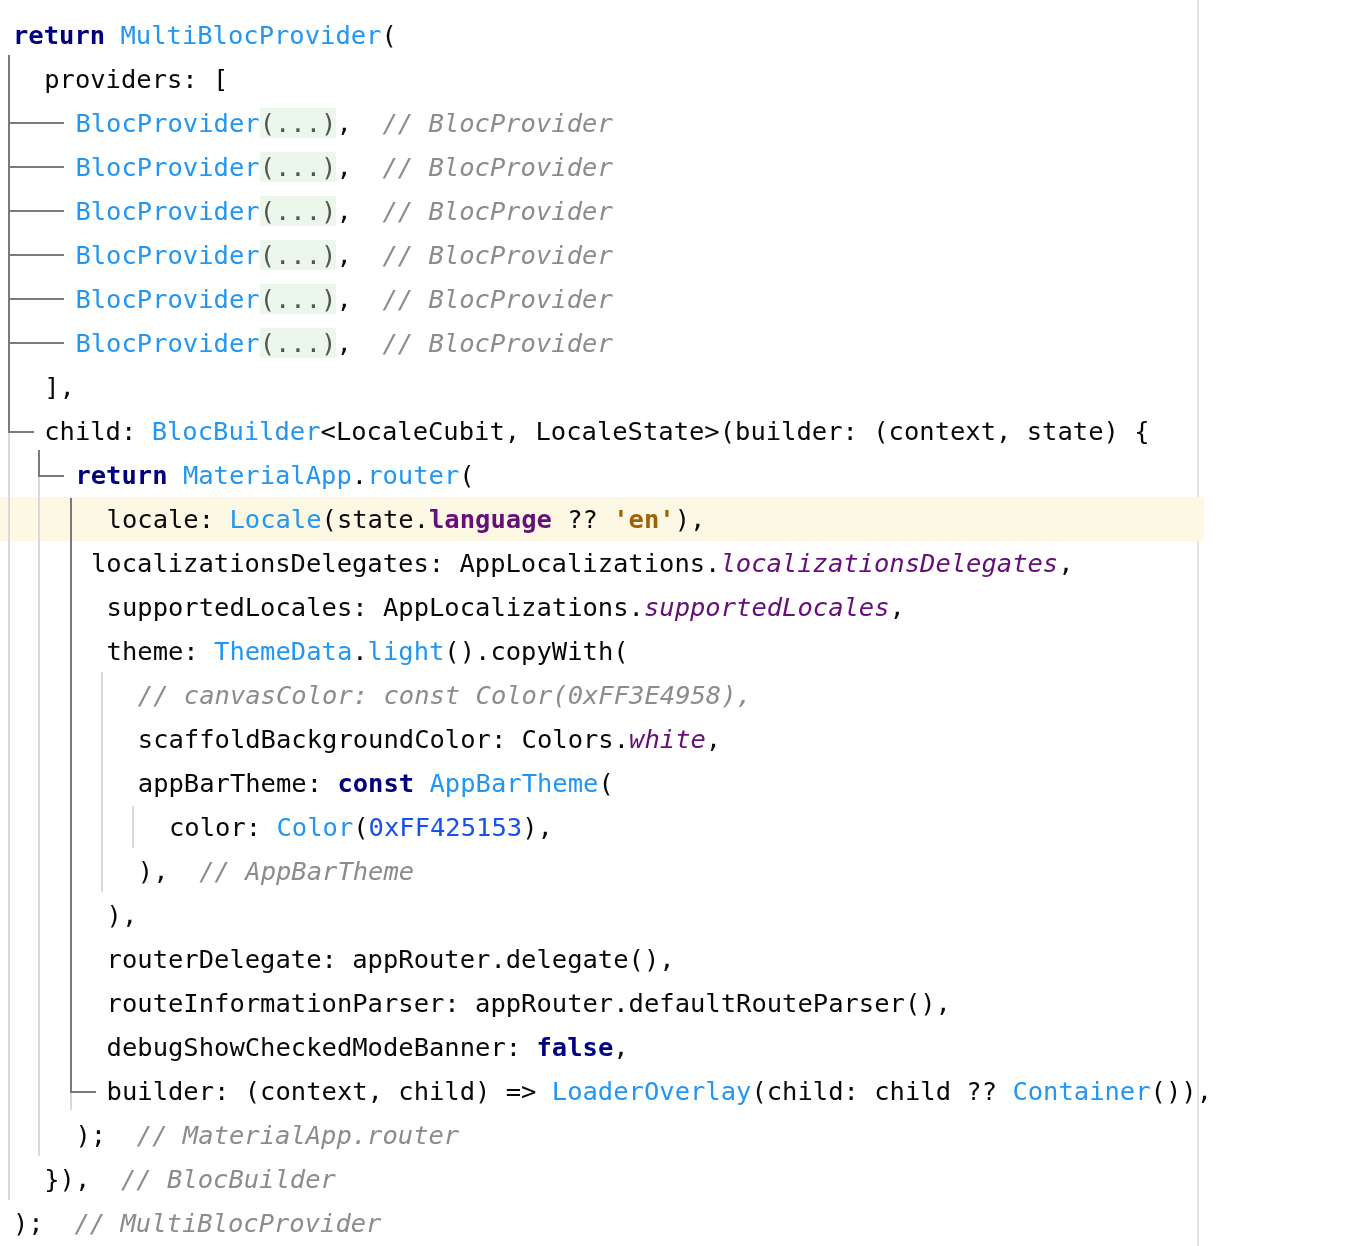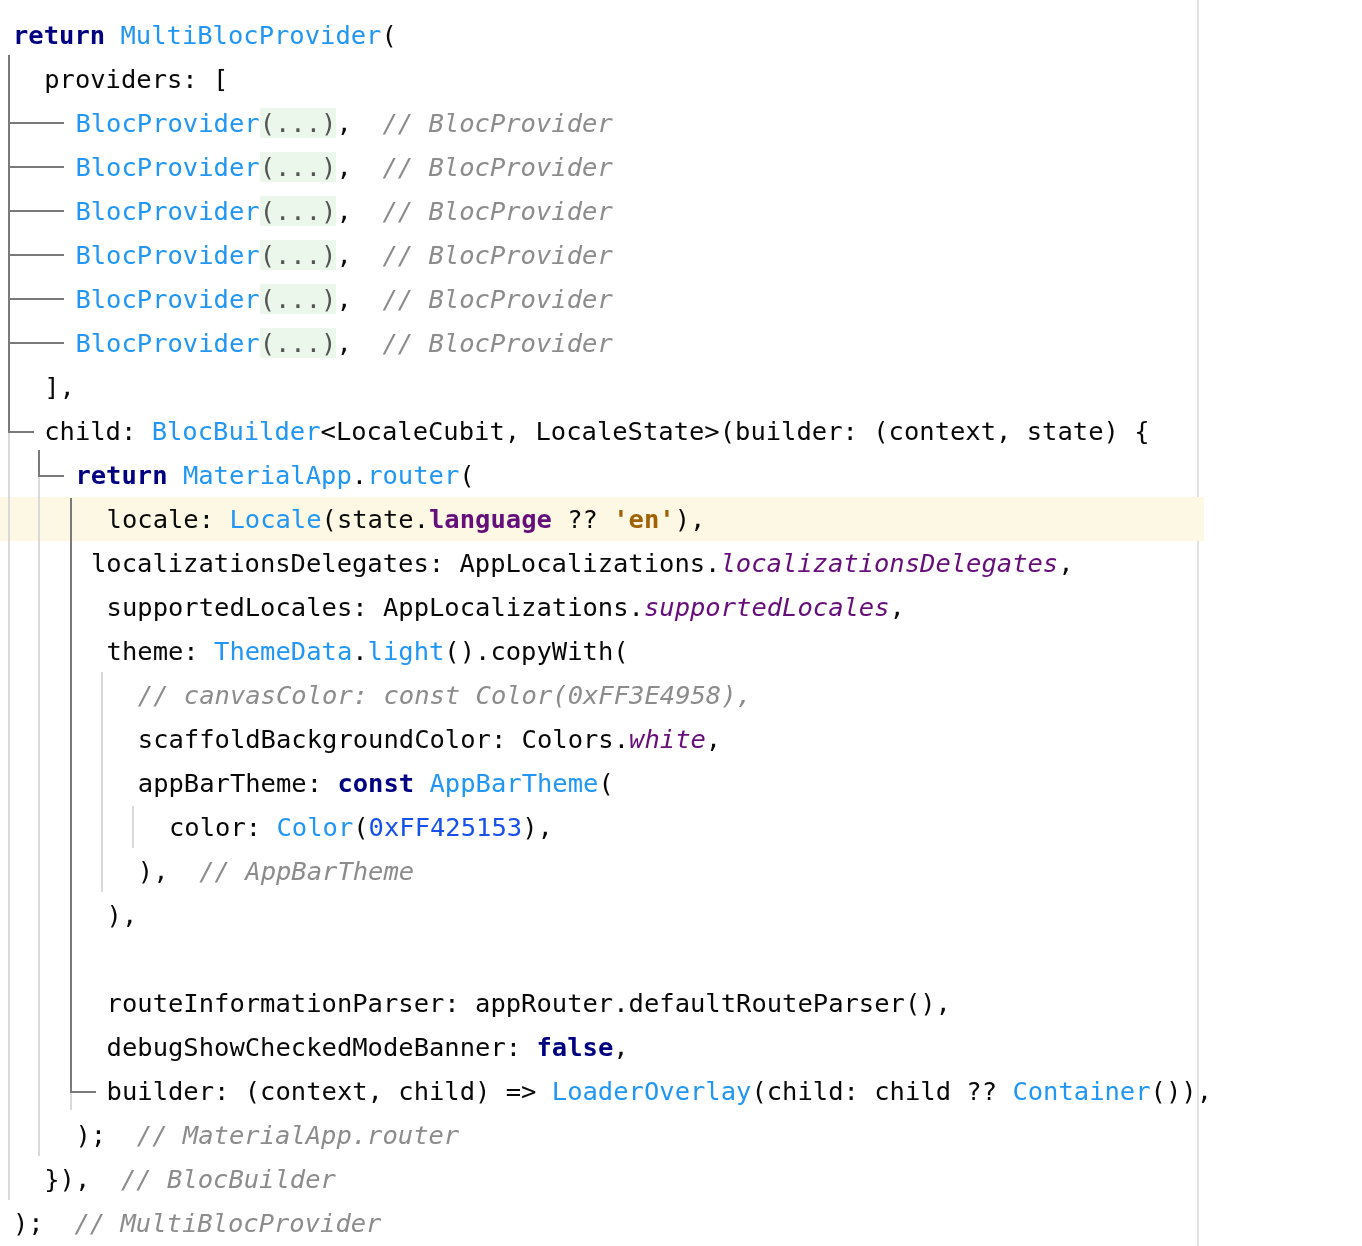--- a/index.html
+++ b/index.html
@@ -41,20 +41,21 @@
     <div class="line current" style="top: 497px;"><span class="code" style="left: 106.6px;"><span>locale: </span><span class="cls">Locale</span><span>(state.</span><span class="fldb">language</span><span> ?? </span><span class="str">'en'</span><span>),</span></span></div>
     <div class="line" style="top: 541px;"><span class="code" style="left: 91px;"><span>localizationsDelegates: AppLocalizations.</span><span class="fld">localizationsDelegates</span><span>,</span></span></div>
     <div class="line" style="top: 585px;"><span class="code" style="left: 106.6px;"><span>supportedLocales: AppLocalizations.</span><span class="fld">supportedLocales</span><span>,</span></span></div>
     <div class="line" style="top: 629px;"><span class="code" style="left: 106.6px;"><span>theme: </span><span class="cls">ThemeData</span><span>.</span><span class="cls">light</span><span>().copyWith(</span></span></div>
     <div class="line" style="top: 673px;"><span class="code" style="left: 137.8px;"><span class="cm">// canvasColor: const Color(0xFF3E4958),</span></span></div>
     <div class="line" style="top: 717px;"><span class="code" style="left: 137.8px;"><span>scaffoldBackgroundColor: Colors.</span><span class="fld">white</span><span>,</span></span></div>
     <div class="line" style="top: 761px;"><span class="code" style="left: 137.8px;"><span>appBarTheme: </span><span class="kw">const</span><span> </span><span class="cls">AppBarTheme</span><span>(</span></span></div>
     <div class="line" style="top: 805px;"><span class="code" style="left: 169px;"><span>color: </span><span class="cls">Color</span><span>(</span><span class="num">0xFF425153</span><span>),</span></span></div>
     <div class="line" style="top: 849px;"><span class="code" style="left: 137.8px;"><span>),  </span><span class="cm">// AppBarTheme</span></span></div>
     <div class="line" style="top: 893px;"><span class="code" style="left: 106.6px;"><span>),</span></span></div>
+    <div class="line" style="top: 937px;"><span class="code" style="left: 106.6px;"><span>routerDelegate: appRouter.delegate(),</span></span></div>
     <div class="line" style="top: 981px;"><span class="code" style="left: 106.6px;"><span>routeInformationParser: appRouter.defaultRouteParser(),</span></span></div>
     <div class="line" style="top: 1025px;"><span class="code" style="left: 106.6px;"><span>debugShowCheckedModeBanner: </span><span class="kw">false</span><span>,</span></span></div>
     <div class="line" style="top: 1069px;"><span class="code" style="left: 106.6px;"><span>builder: (context, child) =&gt; </span><span class="cls">LoaderOverlay</span><span>(child: child ?? </span><span class="cls">Container</span><span>()),</span></span></div>
     <div class="line" style="top: 1113px;"><span class="code" style="left: 75.4px;"><span>);  </span><span class="cm">// MaterialApp.router</span></span></div>
     <div class="line" style="top: 1157px;"><span class="code" style="left: 44.2px;"><span>}),  </span><span class="cm">// BlocBuilder</span></span></div>
     <div class="line" style="top: 1201px;"><span class="code" style="left: 13px;"><span>);  </span><span class="cm">// MultiBlocProvider</span></span></div>
     <div class="guide" style="left: 8px; top: 55px; height: 377px;"></div>
     <div class="guide light" style="left: 8px; top: 432px; height: 768px;"></div>
     <div class="hguide" style="left: 8px; top: 122px; width: 56px;"></div>
     <div class="hguide" style="left: 8px; top: 166px; width: 56px;"></div>

